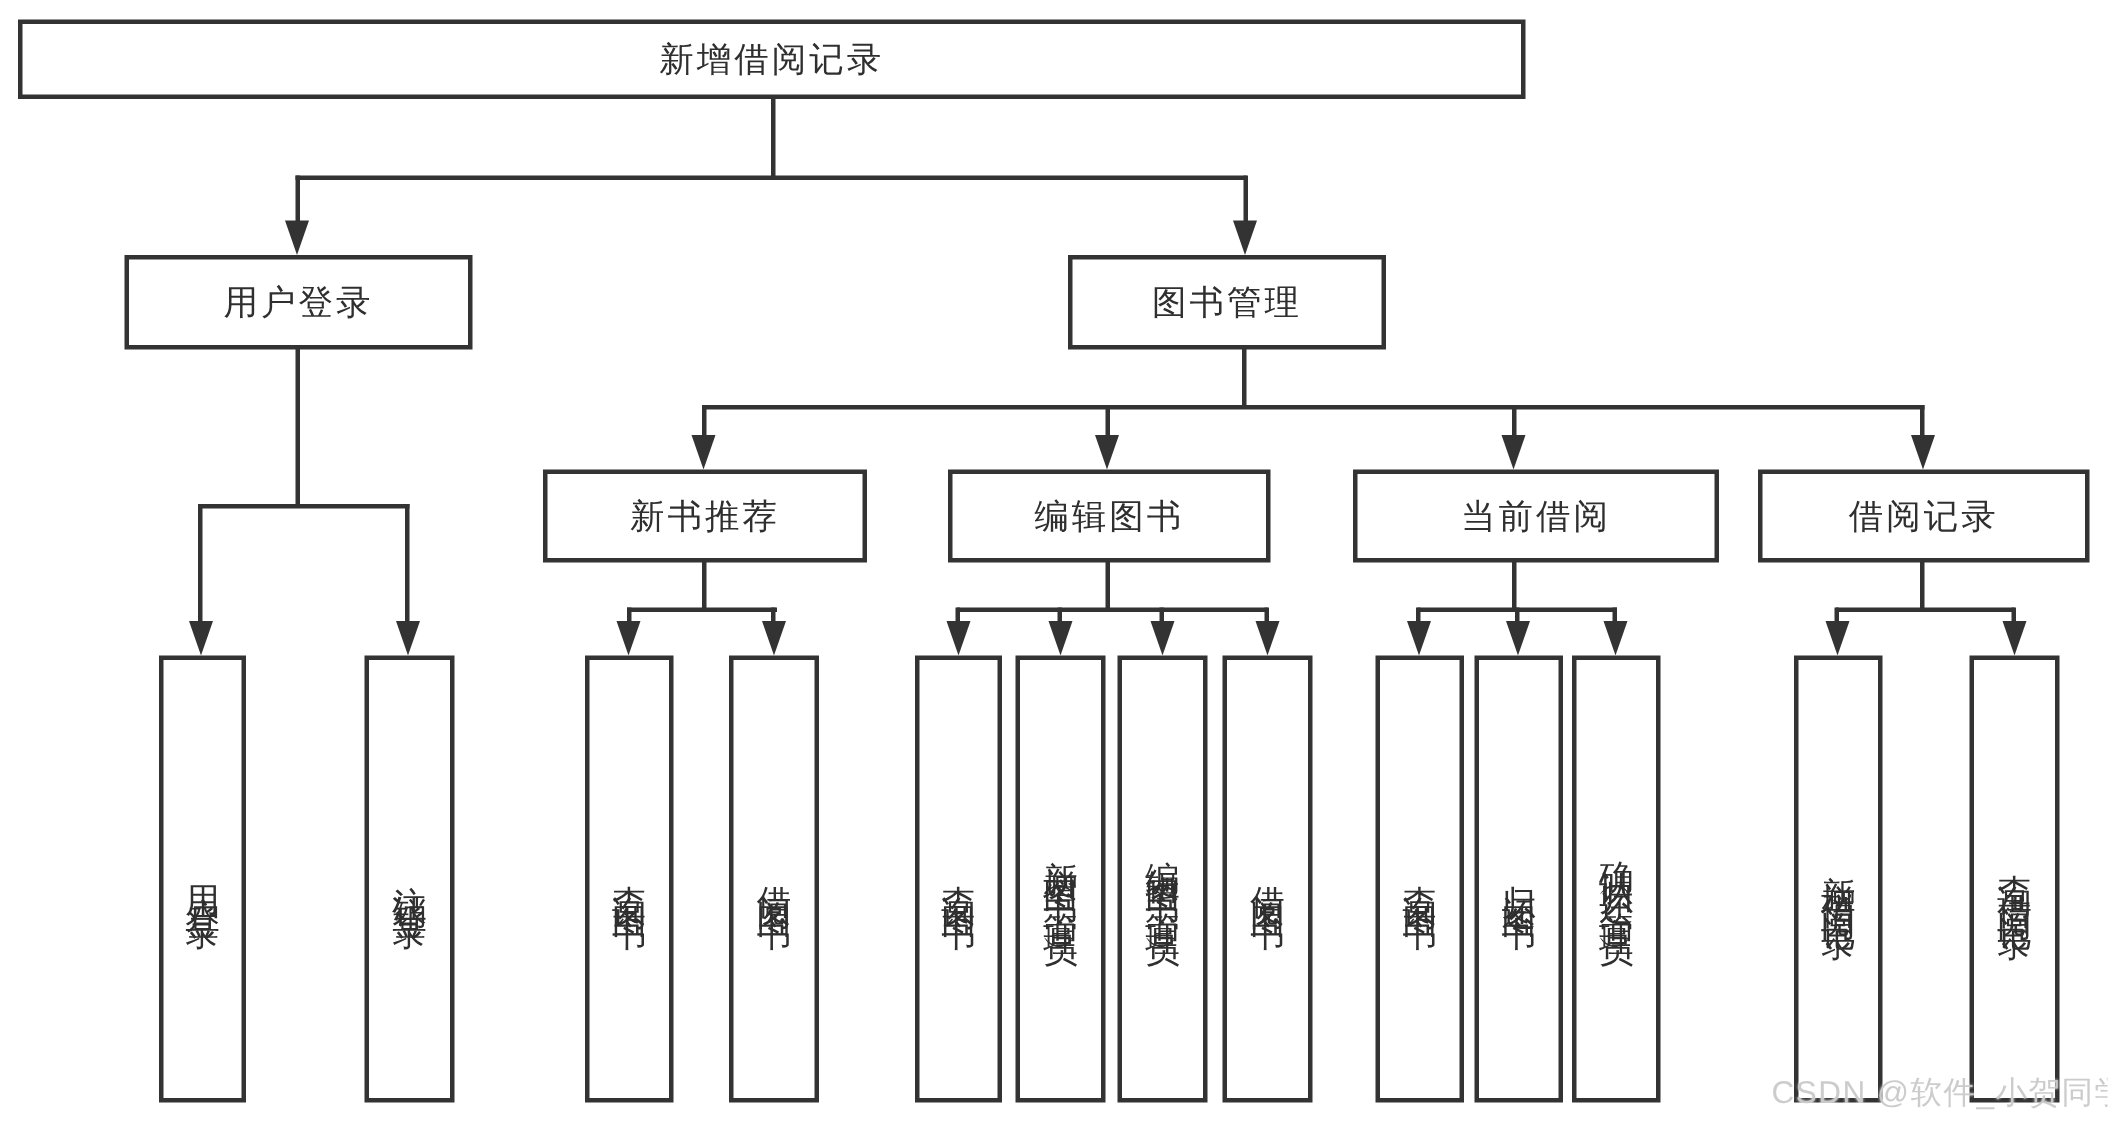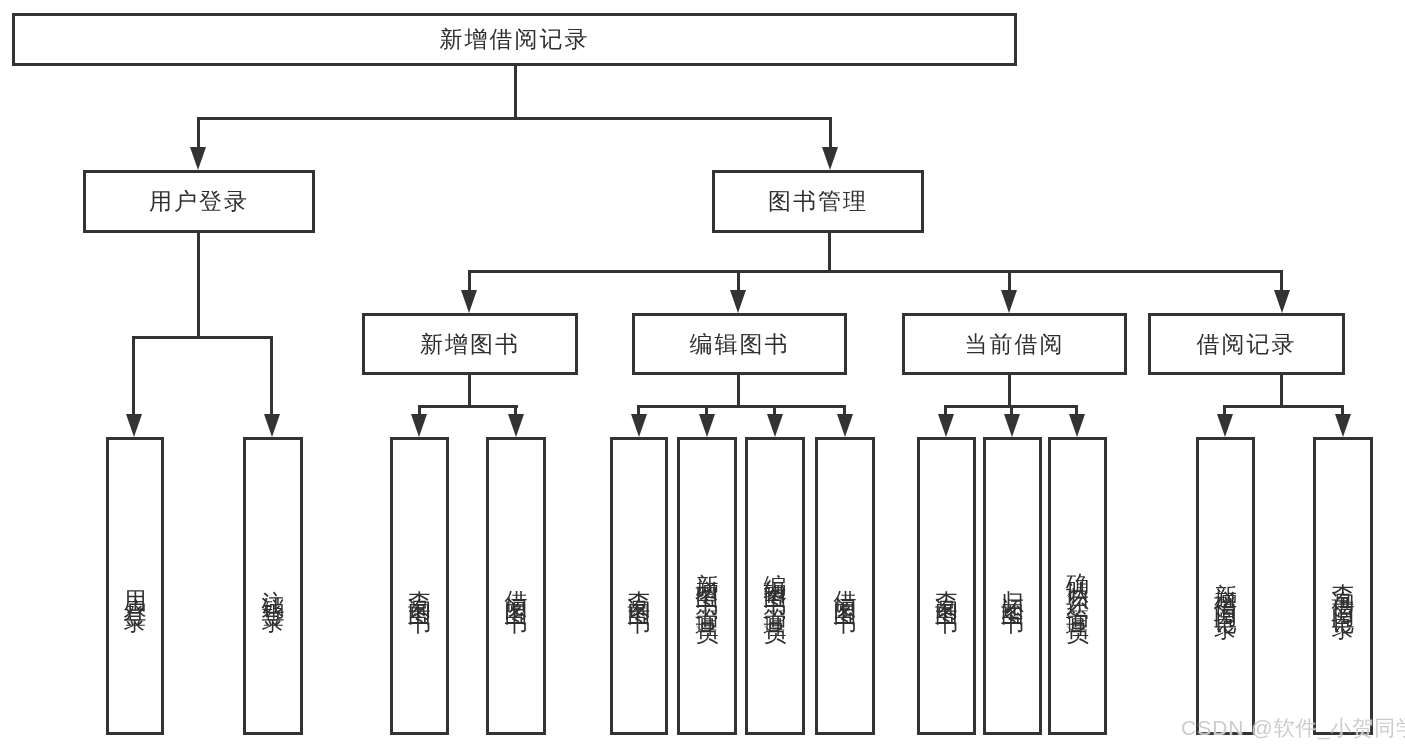--- a/index.html
+++ b/index.html
@@ -66,29 +66,29 @@
 <div class="ln" style="left:468px;top:270px;width:3px;height:24px"></div>
 <div class="ar" style="left:461px;top:290px"></div>
 <div class="ln" style="left:737px;top:270px;width:3px;height:24px"></div>
 <div class="ar" style="left:730px;top:290px"></div>
 <div class="ln" style="left:1008px;top:270px;width:3px;height:24px"></div>
 <div class="ar" style="left:1001px;top:290px"></div>
 <div class="ln" style="left:1280px;top:270px;width:3px;height:24px"></div>
 <div class="ar" style="left:1274px;top:290px"></div>
 
 <div class="box" style="left:362px;top:313px;width:216px;height:62px">
-  <span>新增图书</span>
+  <span>新书推荐</span>
 </div>
 <div class="box" style="left:632px;top:313px;width:215px;height:62px">
   <span>编辑图书</span>
 </div>
-<div class="box" style="left:902px;top:313px;width:225px;height:62px">
+<div class="box" style="left:902px;top:313px;width:244px;height:62px">
   <span>当前借阅</span>
 </div>
-<div class="box" style="left:1148px;top:313px;width:197px;height:62px">
+<div class="box" style="left:1172px;top:313px;width:221px;height:62px">
   <span>借阅记录</span>
 </div>
 
 <div class="ln" style="left:468px;top:374px;width:3px;height:33px"></div>
 <div class="ln" style="left:418px;top:405px;width:100px;height:3px"></div>
 <div class="ln" style="left:418px;top:405px;width:3px;height:12px"></div>
 <div class="ar" style="left:411px;top:414px"></div>
 <div class="ln" style="left:514px;top:405px;width:3px;height:12px"></div>
 <div class="ar" style="left:508px;top:414px"></div>
 

